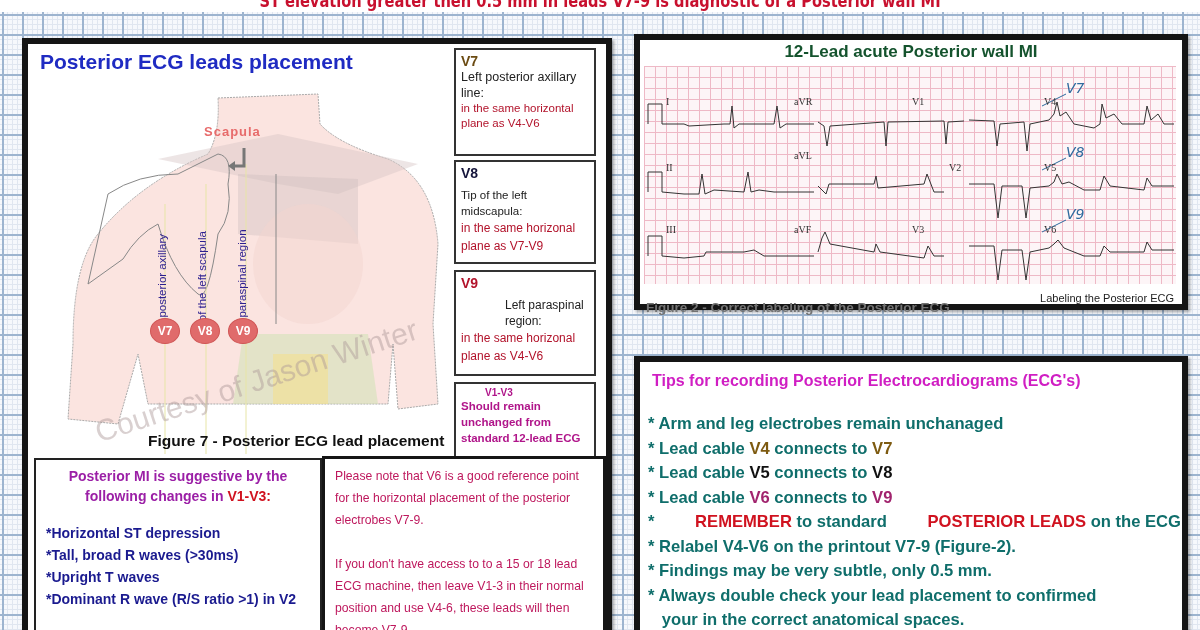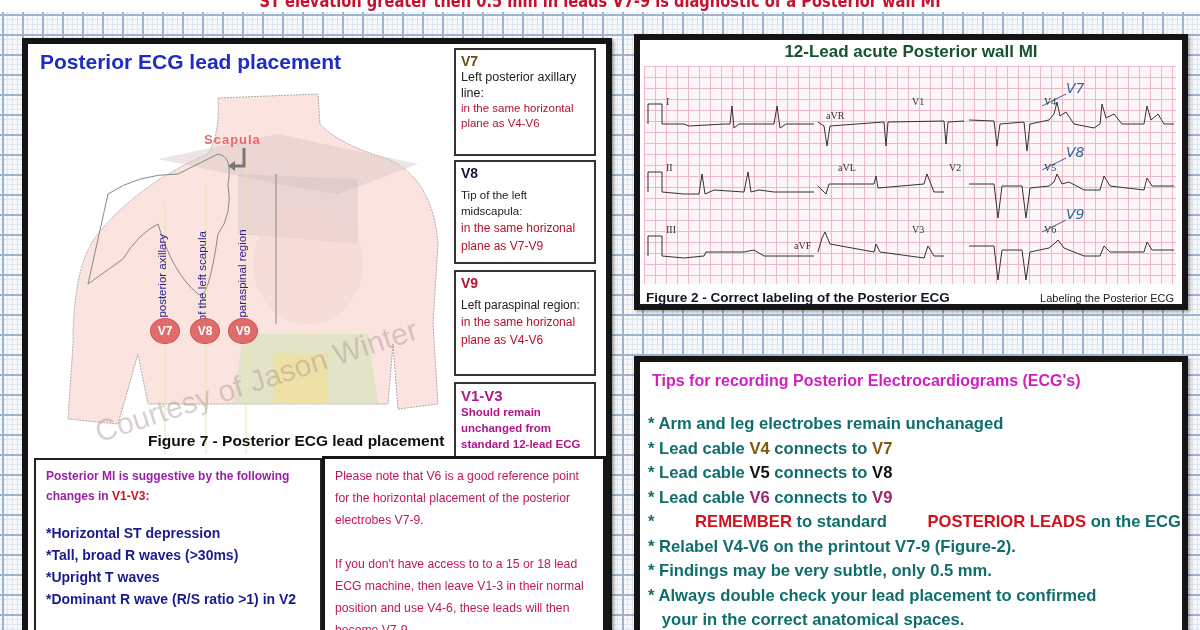--- a/index.html
+++ b/index.html
@@ -68,21 +68,21 @@
   }
   .info-box .head { font-weight: bold; font-size: 14px; }
   .info-box .desc { font-size: 12.5px; color: #222; line-height: 16px; }
   .info-box .note { font-size: 11.5px; color: #b2132b; line-height: 15px; }
 
   
   .lower-box {
     position: absolute; background: #fff; border: 2px solid #222; padding: 6px 10px;
   }
   #mi-box { left: 6px; top: 414px; width: 288px; height: 200px; }
-  #mi-box .mi-head { font-size: 12px; font-weight: bold; color: #9b1fa6; line-height: 20px; }
+  #mi-box .mi-head { font-size: 14px; font-weight: bold; color: #9b1fa6; line-height: 20px; text-align: center; }
   #mi-box .mi-head .red { color: #d0121f; }
   #mi-box .mi-list { margin-top: 16px; font-size: 14px; font-weight: bold; color: #1a1a8f; line-height: 22px; }
 
   #note-box { left: 294px; top: 412px; width: 284px; height: 200px; border: 3px solid #151515; }
   #note-box p { font-size: 12.2px; color: #be185d; line-height: 22px; }
   #note-box p + p { margin-top: 22px; }
 
   
   #ecg-panel { left: 634px; top: 34px; width: 554px; height: 276px; }
   .ecg-title {
@@ -91,21 +91,21 @@
   }
   .ecg-paper {
     position: absolute; left: 4px; top: 26px; width: 532px; height: 218px;
     background-color: #fdf5f7;
     background-image:
       linear-gradient(to right, #eeb9c6 1px, transparent 1px),
       linear-gradient(to bottom, #eeb9c6 1px, transparent 1px);
     background-size: 11px 11px;
   }
   .ecg-cap {
-    position: absolute; left: 6px; top: 250px; font-size: 13.5px; font-weight: bold; color: #0f172a;
+    position: absolute; left: 6px; top: 260px; font-size: 13.5px; font-weight: bold; color: #737373;
   }
   .ecg-cap-right {
     position: absolute; right: 8px; top: 252px; font-size: 11px; color: #222;
   }
   .lead-lbl { position: absolute; font-family: "Liberation Serif", serif; font-size: 10px; color: #333; }
   .hand-lbl { position: absolute; font-family: "DejaVu Sans", sans-serif; font-size: 14px; color: #2e6a9e; font-style: italic; }
 
   
   #tips-panel { left: 634px; top: 356px; width: 554px; height: 290px; }
   .tips-title {
@@ -123,21 +123,21 @@
 </head>
 <body>
 
 <div class="top-banner">
   <span>ST elevation greater then 0.5 mm in leads V7-9 is diagnostic of a Posterior wall MI</span>
 </div>
 
 <div class="graph-bg"></div>
 
 <div class="panel" id="left-panel">
-  <div class="left-title">Posterior ECG lead placement</div>
+  <div class="left-title">Posterior ECG leads placement</div>
 
   <div class="figure-area">
     <svg width="420" height="370" viewBox="0 0 420 370">
 
       <path d="M190 14 L290 10 L292 40 Q310 60 360 75 Q405 95 410 160 L405 240 L410 320 L370 325 L365 260 L360 320 L120 320 L110 270 L90 340 L40 335 L45 260 Q45 180 70 150 Q110 100 180 70 Q192 50 190 14 Z" fill="#fbe4e0" stroke="#aaa" stroke-dasharray="2,1" stroke-width="1"></path>
 
       <path d="M130 75 L250 50 L390 80 L310 110 L250 100 Z" fill="#d6c6c6" opacity="0.45"></path>
       <path d="M210 90 L330 95 L330 160 L210 150 Z" fill="#c9b9b9" opacity="0.35"></path>
 
       <ellipse cx="280" cy="180" rx="55" ry="60" fill="#f3d6cf" opacity="0.5"></ellipse>
@@ -148,21 +148,21 @@
       <path d="M80 110 Q110 90 150 90 L190 70 Q205 72 200 100 Q205 130 190 150 Q180 220 170 210 Q145 190 130 140 Q110 150 95 175 L60 200 Z" fill="none" stroke="#888" stroke-width="1"></path>
 
       <line x1="137" y1="120" x2="137" y2="370" stroke="#e7e5a6" stroke-width="1"></line>
       <line x1="178" y1="100" x2="178" y2="370" stroke="#e7e5a6" stroke-width="1"></line>
       <line x1="218" y1="80" x2="218" y2="370" stroke="#e7e5a6" stroke-width="1"></line>
       <line x1="248" y1="90" x2="248" y2="240" stroke="#888" stroke-width="1"></line>
 
       <path d="M216 64 L216 82 L205 82" fill="none" stroke="#777" stroke-width="3"></path>
       <path d="M200 82 L207 77 L207 87 Z" fill="#777"></path>
     </svg>
-    <div class="scapula-label" style="left:176px; top:48px;">Scapula</div>
+    <div class="scapula-label" style="left:176px; top:40px;">Scapula</div>
 
     <div class="rot-label" style="left:140px; top:244px;">Left posterior axillary</div>
     <div class="rot-label" style="left:180px; top:244px;">Tip of the left scapula</div>
     <div class="rot-label" style="left:220px; top:244px;">Left paraspinal region</div>
 
     <div class="lead-dot" style="left:122px; top:234px;">V7</div>
     <div class="lead-dot" style="left:162px; top:234px;">V8</div>
     <div class="lead-dot" style="left:200px; top:234px;">V9</div>
 
     <div class="watermark" style="left:60px; top:280px;">Courtesy of Jason Winter</div>
@@ -175,25 +175,25 @@
     <div class="desc">Left posterior axillary line:</div>
     <div class="note">in the same horizontal plane as V4-V6</div>
   </div>
   <div class="info-box" style="left:426px; top:116px; width:142px; height:104px;">
     <div class="head" style="color:#14143a;">V8</div>
     <div class="desc" style="margin-top:6px; font-size:11.5px;">Tip of the left midscapula:</div>
     <div class="note" style="font-size:12px; line-height:18px;">in the same horizonal plane as V7-V9</div>
   </div>
   <div class="info-box" style="left:426px; top:226px; width:142px; height:106px;">
     <div class="head" style="color:#b2132b;">V9</div>
-    <div class="desc" style="margin-top:6px; font-size:12px;">Left paraspinal region:</div>
+    <div class="desc" style="margin-top:6px; font-size:12px;margin-left:44px;">Left paraspinal region:</div>
     <div class="note" style="font-size:12px; line-height:18px;">in the same horizonal plane as V4-V6</div>
   </div>
   <div class="info-box" style="left:426px; top:338px; width:142px; height:78px;">
-    <div class="head" style="color:#b0158a; font-size:15px;">V1-V3</div>
+    <div class="head" style="color:#b0158a; font-size:10px;margin-left:24px;">V1-V3</div>
     <div style="color:#b0158a; font-size:11.5px; font-weight:bold; line-height:16px;">Should remain unchanged from standard 12-lead ECG</div>
   </div>
 
   <div class="lower-box" id="mi-box">
     <div class="mi-head">
       <span>Posterior MI is suggestive by the following changes in </span><span class="red">V1-V3:</span>
     </div>
     <div class="mi-list">
       <div>*Horizontal ST depression</div>
       <div>*Tall, broad R waves (&gt;30ms)</div>
@@ -227,31 +227,31 @@
                  M325 180 L350 180 L354 214 L358 184 L378 184 L382 214 L386 186 L405 182 L410 178 L414 174 L420 182 L440 190 L456 190 L460 180 L466 186 L500 186 L503 176 L508 184 L530 184"></path>
       </g>
 
       <g stroke="#2e6a9e" stroke-width="1" fill="none">
         <path d="M398 40 L422 28"></path>
         <path d="M398 104 L422 92"></path>
         <path d="M398 166 L422 154"></path>
       </g>
     </svg>
     <div class="lead-lbl" style="left:22px; top:30px;">I</div>
-    <div class="lead-lbl" style="left:150px; top:44px;margin-left:32px;">aVR</div>
+    <div class="lead-lbl" style="left:150px; top:30px;">aVR</div>
     <div class="lead-lbl" style="left:268px; top:30px;">V1</div>
     <div class="lead-lbl" style="left:400px; top:30px;">V4</div>
 
     <div class="lead-lbl" style="left:22px; top:96px;">II</div>
-    <div class="lead-lbl" style="left:150px; top:96px;margin-left:44px;">aVL</div>
+    <div class="lead-lbl" style="left:150px; top:84px;">aVL</div>
     <div class="lead-lbl" style="left:268px; top:96px;margin-left:37px;">V2</div>
     <div class="lead-lbl" style="left:400px; top:96px;">V5</div>
 
     <div class="lead-lbl" style="left:22px; top:158px;">III</div>
-    <div class="lead-lbl" style="left:150px; top:158px;margin-top:16px;">aVF</div>
+    <div class="lead-lbl" style="left:150px; top:158px;">aVF</div>
     <div class="lead-lbl" style="left:268px; top:158px;">V3</div>
     <div class="lead-lbl" style="left:400px; top:158px;">V6</div>
 
     <div class="hand-lbl" style="left:422px; top:14px;">V7</div>
     <div class="hand-lbl" style="left:422px; top:78px;">V8</div>
     <div class="hand-lbl" style="left:422px; top:140px;">V9</div>
   </div>
   <div class="ecg-cap">Figure 2 - Correct labeling of the Posterior ECG</div>
   <div class="ecg-cap-right">Labeling the Posterior ECG</div>
 </div>

